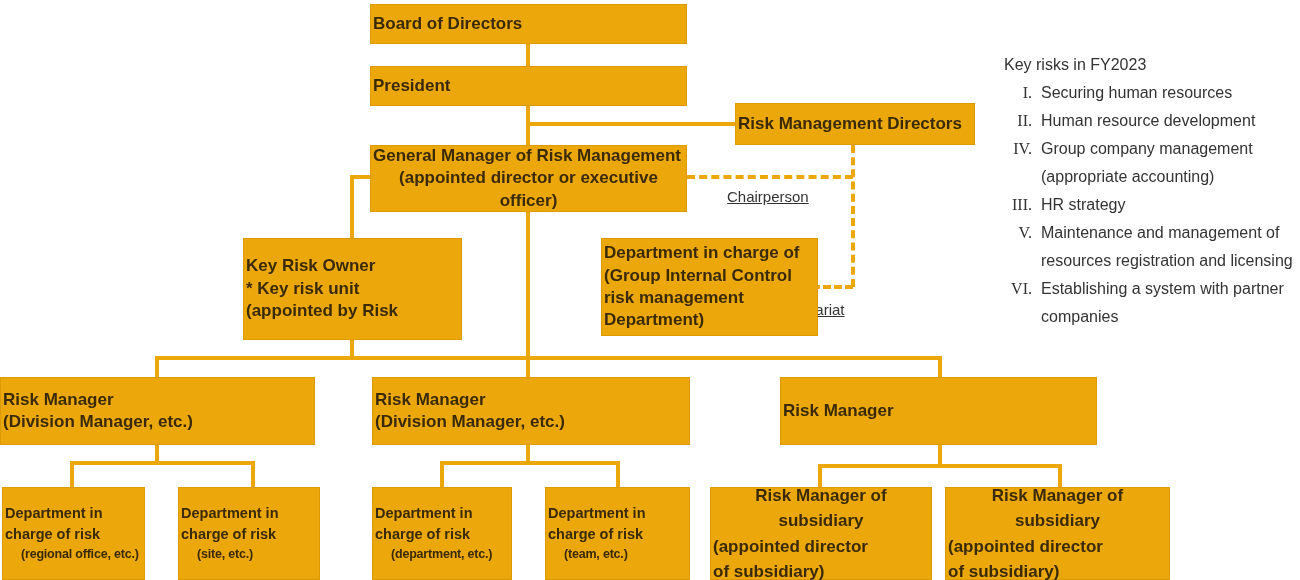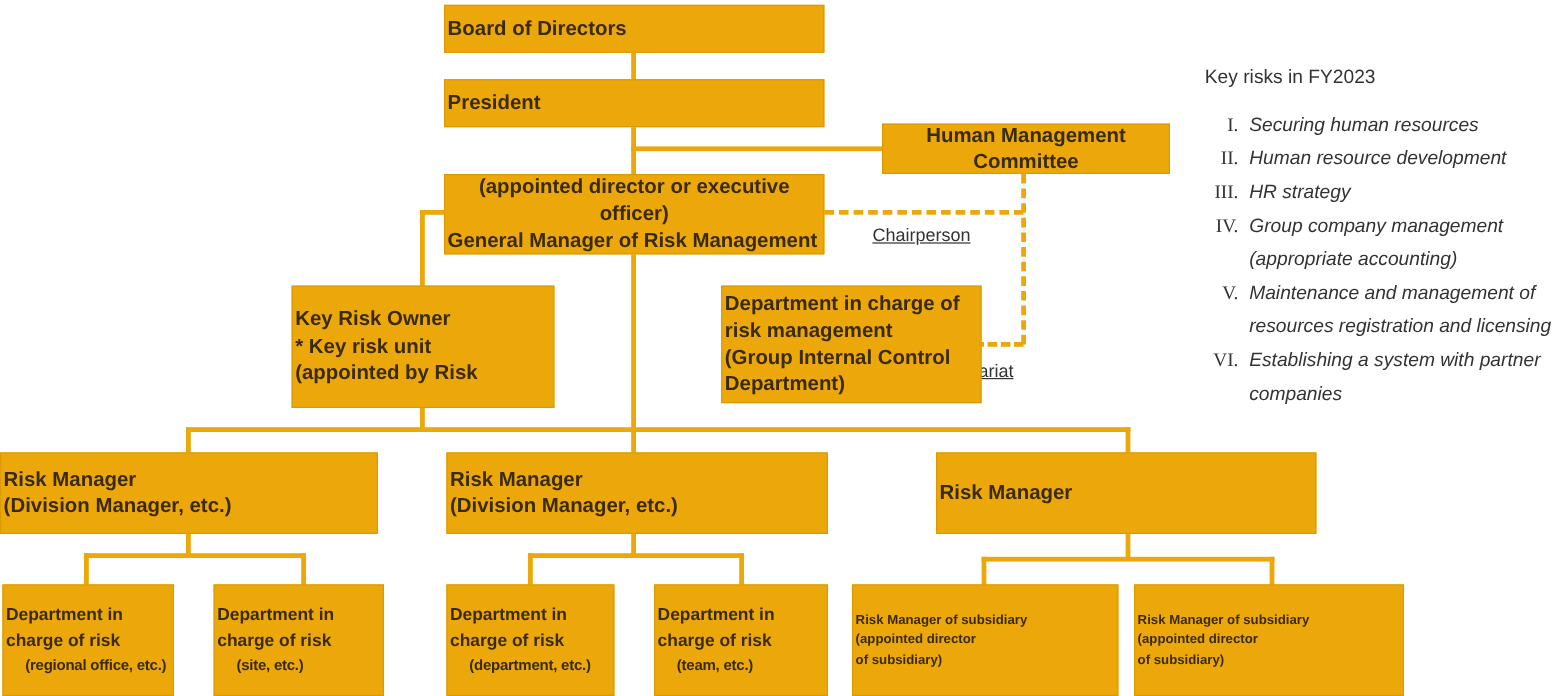--- a/index.html
+++ b/index.html
@@ -17,38 +17,38 @@
     overflow:hidden;
   }
   .box{
     position:absolute;background:var(--amber);border:1px solid var(--box-border);
     display:flex;flex-direction:column;justify-content:center;align-items:flex-start;
     text-align:center;color:var(--box-text);font-weight:bold;font-size:17px;
     line-height:1.32;padding:2px;
   }
   .box.narrow{font-size:14.5px;line-height:1.45;}
   .box.narrow .paren{font-size:12.5px;letter-spacing:-0.2px;padding-left:16px;}
-  .box.sub{font-size:11px;line-height:1.5;}
+  .box.sub{font-size:17px;line-height:1.5;}
   .line{position:absolute;background:var(--amber);}
   .dash-h{position:absolute;height:0;border-top:4px dashed var(--amber);}
   .dash-v{position:absolute;width:0;border-left:4px dashed var(--amber);}
   .edge-label{
     position:absolute;color:var(--label-text);font-size:15px;line-height:1;text-decoration:underline;
   }
   .key-risks{
     position:absolute;left:1004px;top:51px;width:296px;color:var(--label-text);
     font-size:16px;line-height:28px;
   }
-  .key-risks .kr-title{margin-bottom:12px;}
+  .key-risks .kr-title{margin-bottom:0;}
   .kr-item{display:flex;}
   .kr-num{
     width:28px;min-width:28px;text-align:right;margin-right:9px;
     font-family:"Liberation Serif",serif;
   }
-  .kr-text{flex:1;font-style:italic;}
+  .kr-text{flex:1;}
 </style>
 </head>
 <body>
 
 <div class="stage">
 
   <div class="line" style="left:526px;top:44px;width:4px;height:24px"></div>
   <div class="line" style="left:526px;top:106px;width:4px;height:40px"></div>
   <div class="line" style="left:526px;top:122px;width:210px;height:4px"></div>
   <div class="line" style="left:352px;top:175px;width:19px;height:4px"></div>
@@ -80,38 +80,38 @@
 
   <div class="box" style="left:370px;top:4px;width:317px;height:40px">
     <div>Board of Directors</div>
   </div>
 
   <div class="box" style="left:370px;top:66px;width:317px;height:40px">
     <div>President</div>
   </div>
 
   <div class="box" style="left:735px;top:103px;width:240px;height:42px">
-    <div>Human Management Committee</div>
+    <div>Risk Management Directors</div>
   </div>
 
   <div class="box" style="left:370px;top:145px;width:317px;height:67px">
+    <div>General Manager of Risk Management</div>
     <div>(appointed director or executive officer)</div>
-    <div>General Manager of Risk Management</div>
   </div>
 
   <div class="box" style="left:243px;top:238px;width:219px;height:102px">
     <div>Key Risk Owner</div>
     <div>* Key risk unit</div>
     <div>(appointed by Risk</div>
   </div>
 
   <div class="box" style="left:601px;top:238px;width:217px;height:98px">
     <div>Department in charge of</div>
+    <div>(Group Internal Control</div>
     <div>risk management</div>
-    <div>(Group Internal Control</div>
     <div>Department)</div>
   </div>
 
   <div class="box" style="left:0px;top:377px;width:315px;height:68px">
     <div>Risk Manager</div>
     <div>(Division Manager, etc.)</div>
   </div>
 
   <div class="box" style="left:372px;top:377px;width:318px;height:68px">
     <div>Risk Manager</div>
@@ -169,35 +169,35 @@
     </div>
 
     <div class="kr-item">
       <div class="kr-num">II.</div>
       <div class="kr-text">
         <div>Human resource development</div>
       </div>
     </div>
 
     <div class="kr-item">
-      <div class="kr-num">III.</div>
-      <div class="kr-text">
-        <div>HR strategy</div>
-      </div>
-    </div>
-
-    <div class="kr-item">
       <div class="kr-num">IV.</div>
       <div class="kr-text">
         <div>Group company management</div>
         <div>(appropriate accounting)</div>
       </div>
     </div>
 
     <div class="kr-item">
+      <div class="kr-num">III.</div>
+      <div class="kr-text">
+        <div>HR strategy</div>
+      </div>
+    </div>
+
+    <div class="kr-item">
       <div class="kr-num">V.</div>
       <div class="kr-text">
         <div>Maintenance and management of</div>
         <div>resources registration and licensing</div>
       </div>
     </div>
 
     <div class="kr-item">
       <div class="kr-num">VI.</div>
       <div class="kr-text">

